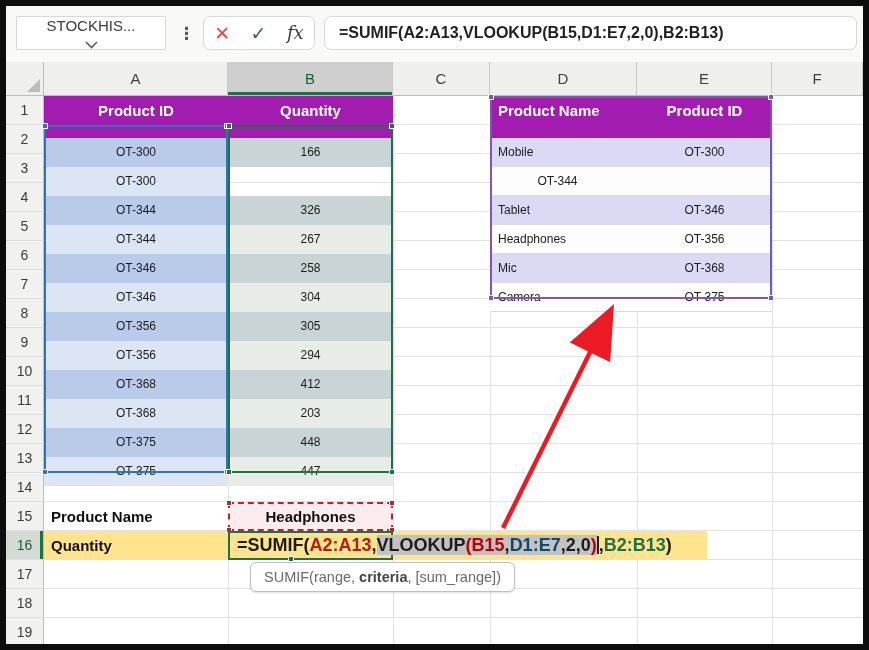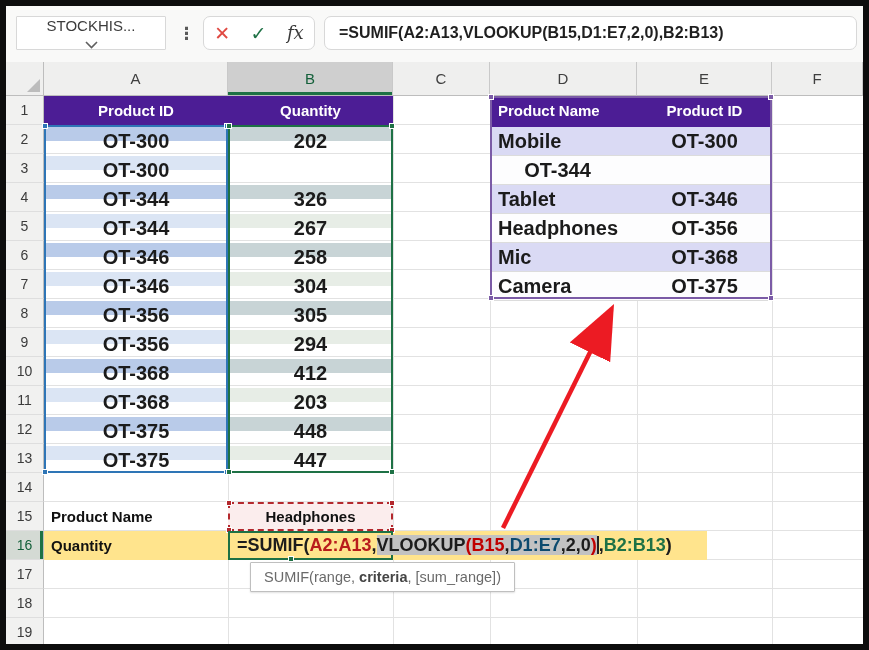--- a/index.html
+++ b/index.html
@@ -54,24 +54,24 @@
       repeating-linear-gradient(to bottom,transparent 0 28px,#e2e2e2 28px 29px),
       linear-gradient(#e2e2e2,#e2e2e2),linear-gradient(#e2e2e2,#e2e2e2),
       linear-gradient(#e2e2e2,#e2e2e2),linear-gradient(#e2e2e2,#e2e2e2),
       linear-gradient(#e2e2e2,#e2e2e2),linear-gradient(#e2e2e2,#e2e2e2);
     background-size:100% 100%,1px 100%,1px 100%,1px 100%,1px 100%,1px 100%,1px 100%;
     background-position:0 0,184px 0,349px 0,446px 0,593px 0,728px 0,819px 0;
     background-repeat:no-repeat;}
 
   
   .tbl{position:absolute;display:flex;flex-direction:column;z-index:2;}
-  .thead{display:flex;height:31px;background:#4c1d95;}
+  .thead{display:flex;height:42px;background:#a21caf;}
   .thead span{color:#fff;font-weight:700;font-size:15px;line-height:29px;}
   .row{display:flex;height:29px;}
-  .cell{font-size:20px;color:#1b1b1b;line-height:29px;height:14px;font-weight:bold;}
+  .cell{font-size:12px;color:#1b1b1b;line-height:29px;height:29px;}
 
   .t1{left:38px;top:34px;}
   .t1 .w0{width:184px;text-align:center;}
   .t1 .w1{width:165px;text-align:center;}
   .t1 .row.even .w0{background:#b9cbe9;}
   .t1 .row.odd  .w0{background:#dbe5f4;}
   .t1 .row.even .w1{background:#c8d4d6;}
   .t1 .row.odd  .w1{background:#e7ede6;}
 
   .t2{left:484px;top:34px;}
@@ -109,21 +109,21 @@
 
   .frun{position:absolute;left:226px;top:469px;height:29px;line-height:29px;z-index:4;
         white-space:nowrap;font-size:18px;font-weight:700;padding-left:5px;}
   .seg.k{color:#1c1c1c}.seg.b{color:#b91c1c}.seg.r{color:#c00000}
   .seg.p{color:#0c4a6e}.seg.gr{color:#1e7145}
   .seg.g{background:#c2c2c2;}
   .seg.caret{display:inline-block;width:0;border-left:2px solid #222;height:18px;vertical-align:-3px;}
 
   
   .tip{position:absolute;left:244px;top:500px;height:30px;z-index:5;background:#fff;
-       border:1px solid #bfbfbf;border-radius:1px;display:flex;align-items:center;
+       border:1px solid #bfbfbf;border-radius:6px;display:flex;align-items:center;
        padding:0 13px;box-shadow:0 1px 2px rgba(0,0,0,.12);white-space:pre;}
   .tip span{font-size:14.5px;color:#6a6a6a;}
   .tip .bd{font-weight:700;color:#454545;}
 
   
   .arrow{position:absolute;left:0;top:0;width:857px;height:582px;z-index:6;pointer-events:none;}
 </style>
 </head>
 <body>
 
@@ -238,21 +238,21 @@
       </div>
 
     <div class="tbl t1">
       <div class="thead">
         <span class="w0">Product ID</span>
         <span class="w1">Quantity</span>
       </div>
 
         <div class="row i0 even">
           <span class="cell w0">OT-300</span>
-          <span class="cell w1">202</span>
+          <span class="cell w1">166</span>
         </div>
 
         <div class="row i1 odd">
           <span class="cell w0">OT-300</span>
         </div>
 
         <div class="row i2 even">
           <span class="cell w0">OT-344</span>
           <span class="cell w1">326</span>
         </div>

